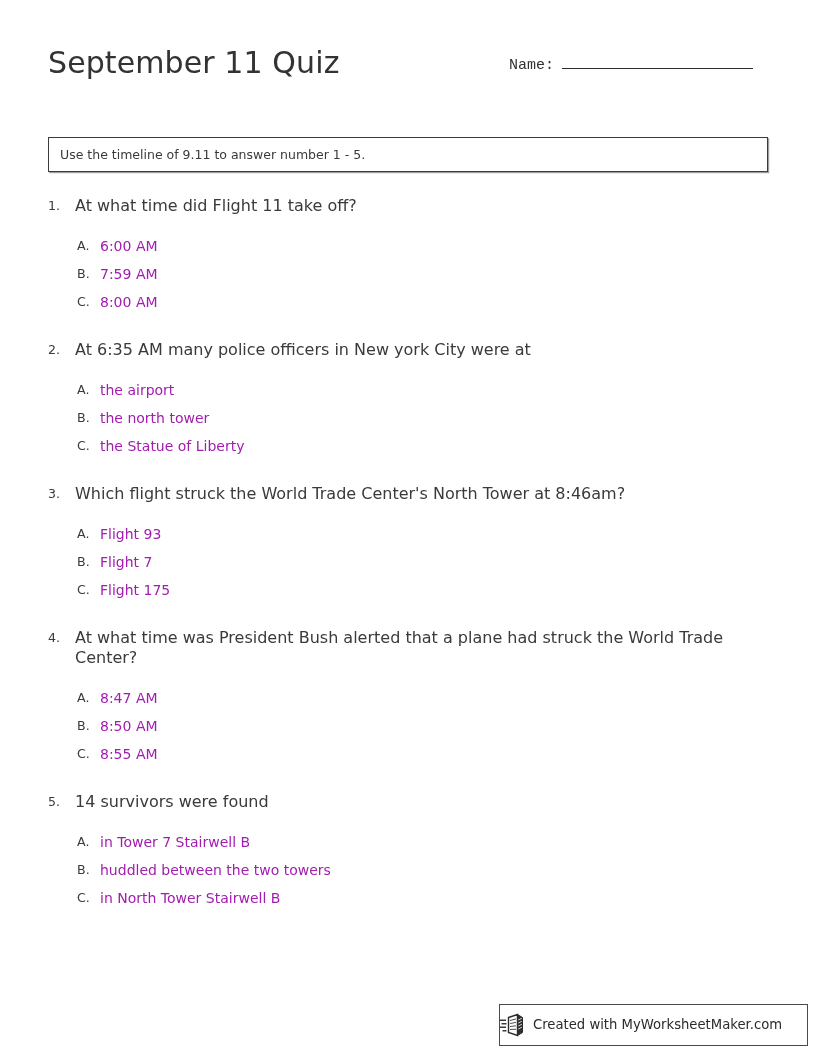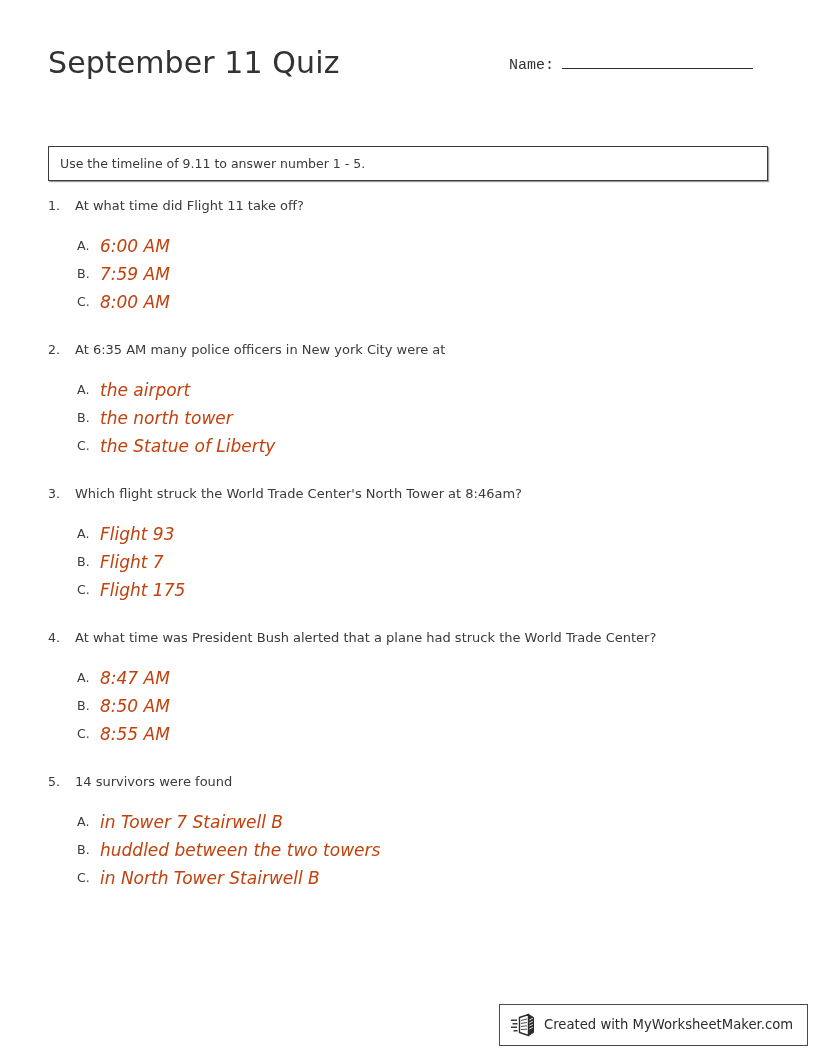--- a/index.html
+++ b/index.html
@@ -61,21 +61,21 @@
     width: 191px;
     margin-left: 8px;
     border-bottom: 1.6px solid #2d2d2d;
     height: 14px;
   }
 
   
   .instruction-box {
     position: absolute;
     left: 48px;
-    top: 146px;
+    top: 137px;
     width: 720px;
     height: 35px;
     box-sizing: border-box;
     background: #ffffff;
     border: 1px solid #3b3b3b;
     box-shadow: 1.2px 1.2px 0 rgba(80,80,80,0.55);
     display: flex;
     align-items: center;
   }
   .instruction-text {
@@ -103,60 +103,58 @@
     min-height: 20px;
   }
   .q-number {
     width: 27px;
     flex: 0 0 27px;
     font-size: 12.6px;
     line-height: 20px;
     color: #3a3a3a;
   }
   .q-text {
-    font-size: 13px;
+    font-size: 16px;
     line-height: 20px;
     color: #3a3a3a;
   }
   .options {
     margin-top: 20px;
   }
   .option-row {
     display: flex;
     align-items: flex-start;
     padding-left: 29px;
     height: 28px;
   }
   .opt-letter {
     width: 23px;
     flex: 0 0 23px;
     font-size: 12.6px;
     line-height: 20px;
     color: #3a3a3a;
   }
   .opt-text {
-    font-size: 17px;
-    line-height: 20px;
-    color: #c2410c;
-    font-style: italic;
+    font-size: 14px;
+    line-height: 20px;
+    color: #a21caf;
   }
 
   
   .footer-badge {
     position: absolute;
     left: 499px;
     top: 1004px;
     width: 309px;
     height: 42px;
     box-sizing: border-box;
     border: 1px solid #4a4a4a;
     background: #ffffff;
     display: flex;
     align-items: center;
-    padding-left: 11px;
   }
   .badge-logo {
     width: 26px;
     height: 24px;
     flex: 0 0 26px;
     position: relative;
     margin-right: 7px;
   }
   .badge-logo svg { display: block; }
   .badge-text {

